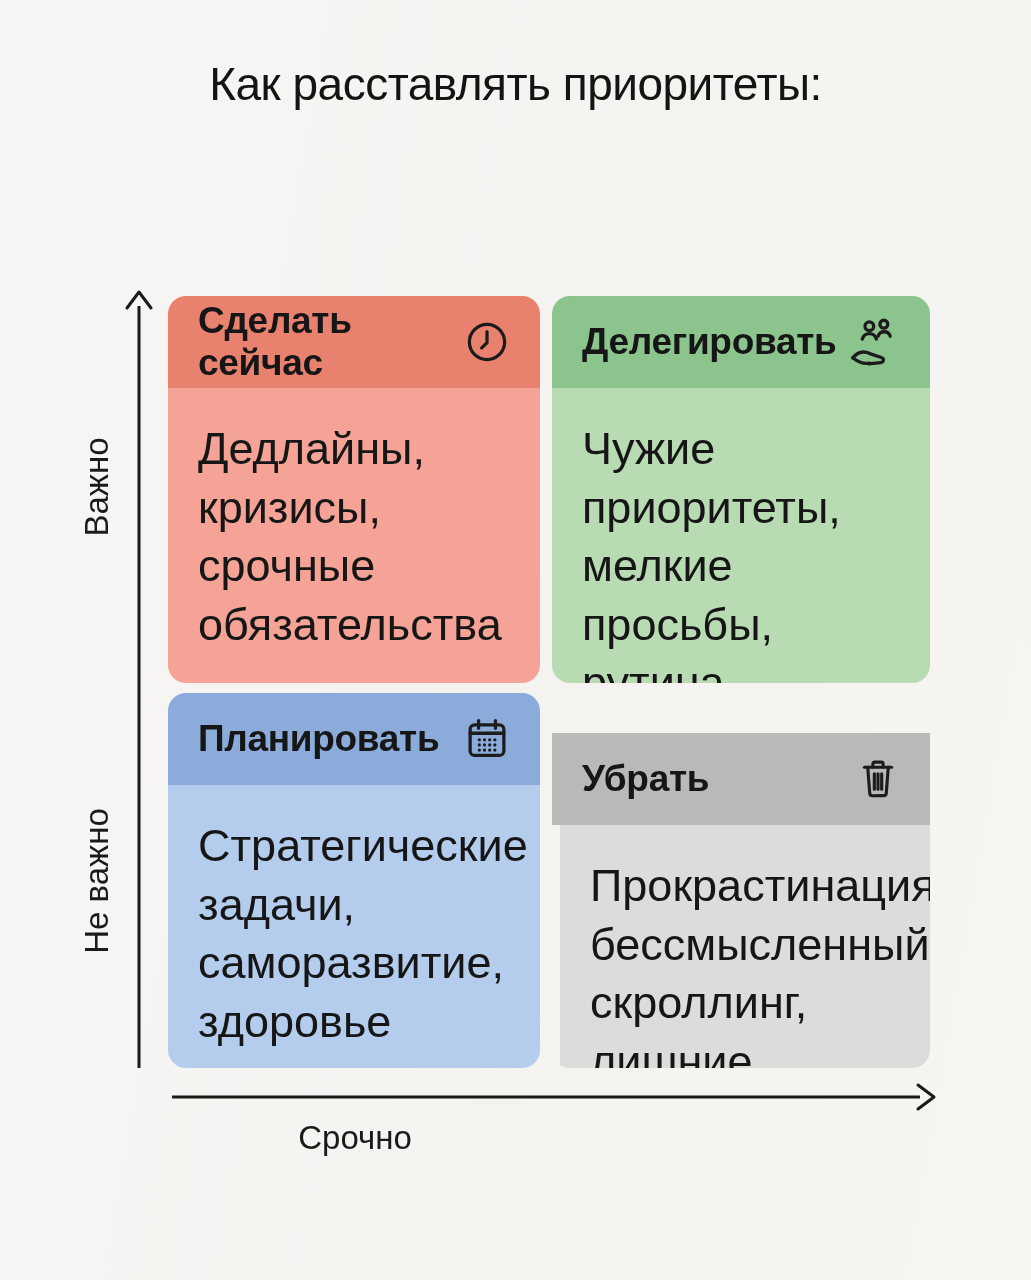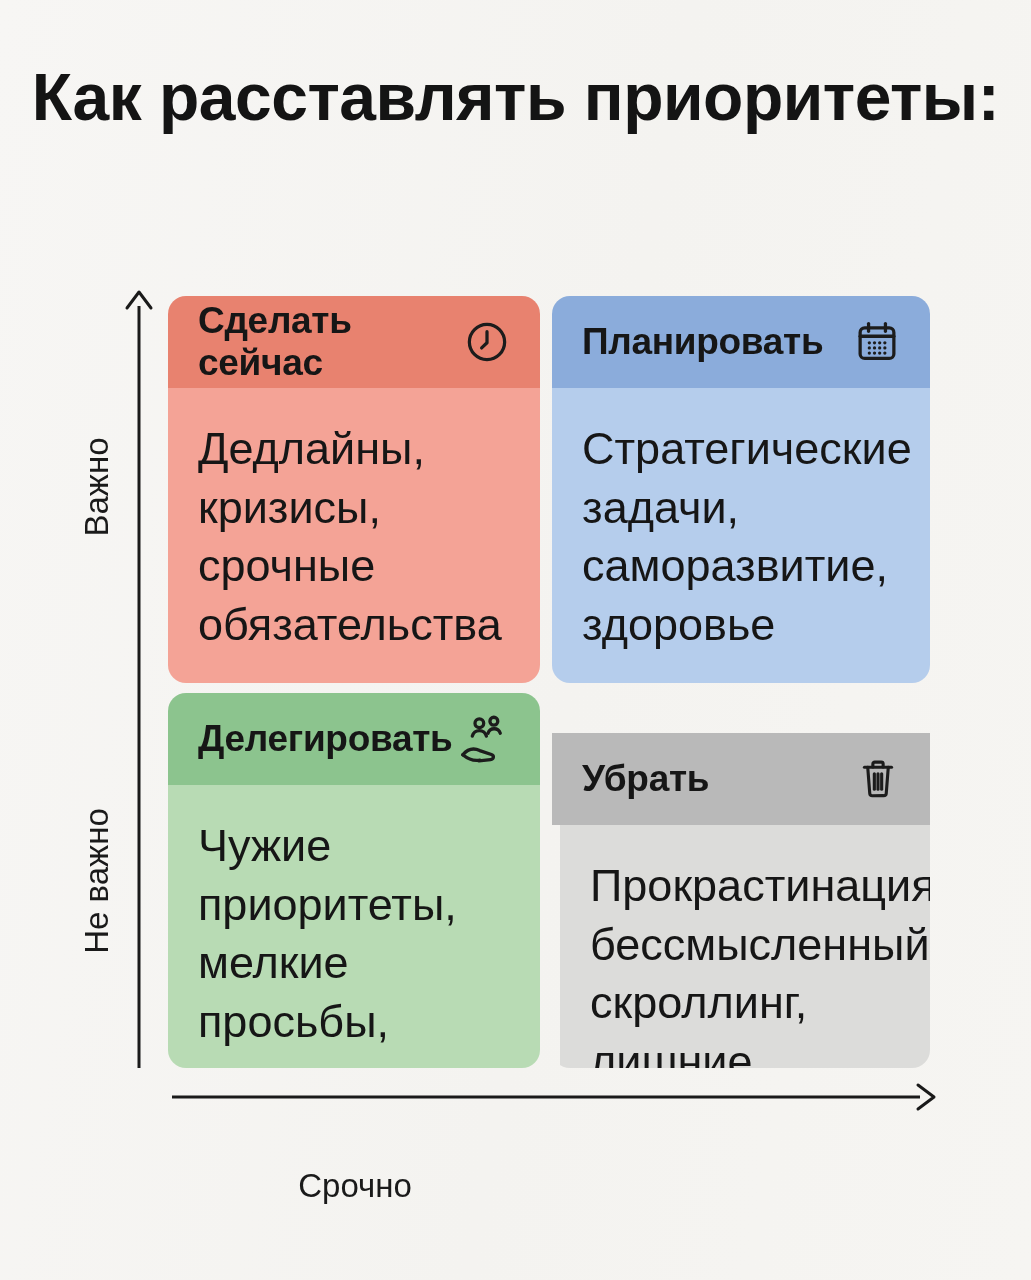--- a/index.html
+++ b/index.html
@@ -14,22 +14,22 @@
     height: 1280px;
     background: linear-gradient(100deg, #f7f6f4 0%, #f4f3f0 55%, #f6f5f2 100%);
     overflow: hidden;
   }
   .title {
     position: absolute;
     top: 54px;
     left: 0;
     width: 100%;
     text-align: center;
-    font-size: 66px;
-    font-weight: 700;
+    font-size: 46px;
+    font-weight: 400;
     line-height: 1.33;
     letter-spacing: -0.5px;
     color: #141414;
   }
   
   .matrix {
     position: absolute;
     left: 168px;
     top: 296px;
     width: 762px;
@@ -72,21 +72,21 @@
   
   .axis-svg { position: absolute; }
   .v-label, .h-label {
     position: absolute;
     font-size: 33px;
     font-weight: 500;
     color: #1a1a1a;
     white-space: nowrap;
   }
   .v-label { transform: translate(-50%, -50%) rotate(-90deg); }
-  .h-label { transform: translate(-50%, -50%); margin-top: 48px; }
+  .h-label { transform: translate(-50%, -50%); }
 </style>
 </head>
 <body>
 
 <div class="poster">
 
   <div class="title">
     <div>Как расставлять приоритеты:</div>
   </div>
 
@@ -113,20 +113,40 @@
           <svg width="46" height="46" viewBox="0 0 24 24" fill="none" stroke="#1c1c1c" stroke-width="1.7" stroke-linecap="round" stroke-linejoin="round">
             <circle cx="12" cy="12" r="9.2"></circle>
             <polyline points="12,6.6 12,12.4 9.2,15.1"></polyline>
           </svg>
         </span>
       </div>
       <div class="q-body" style="background: rgb(244, 163, 150);">Дедлайны,
 кризисы,
 срочные
 обязательства</div>
+    </div>
+
+    <div class="quadrant">
+      <div class="q-header" style="background: rgb(140, 196, 142);">
+        <span class="q-title">Делегировать</span>
+        <span class="q-icon">
+          <svg width="58" height="50" viewBox="0 0 28 24" fill="none" stroke="#1c1c1c" stroke-width="1.6" stroke-linecap="round" stroke-linejoin="round">
+            <circle cx="13.2" cy="4.4" r="2.1"></circle>
+            <path d="M9.8 10.6 a3.5 3.5 0 0 1 6.8 0"></path>
+            <circle cx="20.2" cy="3.4" r="1.9"></circle>
+            <path d="M17.4 9.2 a3.1 3.1 0 0 1 5.9 0"></path>
+            <path d="M5.2 19.6 c2.6 -3 5.4 -3.4 8.2 -2 l5.6 1.9 c1.5 0.5 1.2 2.3 -0.4 2.5 l-5.6 0.6"></path>
+            <path d="M5.2 19.6 q4.2 3.4 8.2 2.6"></path>
+          </svg>
+        </span>
+      </div>
+      <div class="q-body" style="background: rgb(184, 219, 180);">Чужие
+приоритеты,
+мелкие просьбы,
+рутина</div>
     </div>
 
     <div class="quadrant">
       <div class="q-header" style="background: rgb(139, 172, 219);">
         <span class="q-title">Планировать</span>
         <span class="q-icon">
           <svg width="46" height="46" viewBox="0 0 24 24" fill="none" stroke="#1c1c1c" stroke-width="1.7" stroke-linecap="round" stroke-linejoin="round">
             <rect x="3.2" y="4.6" width="17.6" height="16" rx="2.4"></rect>
             <line x1="7.6" y1="2.4" x2="7.6" y2="6.4"></line>
             <line x1="16.4" y1="2.4" x2="16.4" y2="6.4"></line>
@@ -148,40 +168,20 @@
           </svg>
         </span>
       </div>
       <div class="q-body" style="background: rgb(181, 205, 236);">Стратегические
 задачи,
 саморазвитие,
 здоровье</div>
     </div>
 
     <div class="quadrant">
-      <div class="q-header" style="background: rgb(140, 196, 142);">
-        <span class="q-title">Делегировать</span>
-        <span class="q-icon">
-          <svg width="58" height="50" viewBox="0 0 28 24" fill="none" stroke="#1c1c1c" stroke-width="1.6" stroke-linecap="round" stroke-linejoin="round">
-            <circle cx="13.2" cy="4.4" r="2.1"></circle>
-            <path d="M9.8 10.6 a3.5 3.5 0 0 1 6.8 0"></path>
-            <circle cx="20.2" cy="3.4" r="1.9"></circle>
-            <path d="M17.4 9.2 a3.1 3.1 0 0 1 5.9 0"></path>
-            <path d="M5.2 19.6 c2.6 -3 5.4 -3.4 8.2 -2 l5.6 1.9 c1.5 0.5 1.2 2.3 -0.4 2.5 l-5.6 0.6"></path>
-            <path d="M5.2 19.6 q4.2 3.4 8.2 2.6"></path>
-          </svg>
-        </span>
-      </div>
-      <div class="q-body" style="background: rgb(184, 219, 180);">Чужие
-приоритеты,
-мелкие просьбы,
-рутина</div>
-    </div>
-
-    <div class="quadrant">
       <div class="q-header" style="background: rgb(185, 185, 185); margin-top: 40px;">
         <span class="q-title">Убрать</span>
         <span class="q-icon">
           <svg width="44" height="46" viewBox="0 0 24 24" fill="none" stroke="#1c1c1c" stroke-width="1.7" stroke-linecap="round" stroke-linejoin="round">
             <path d="M9.2 5.4 v-1.6 a1 1 0 0 1 1 -1 h3.6 a1 1 0 0 1 1 1 v1.6"></path>
             <line x1="4.6" y1="5.6" x2="19.4" y2="5.6"></line>
             <path d="M6.4 5.6 l1.1 14.2 a1.4 1.4 0 0 0 1.4 1.3 h6.2 a1.4 1.4 0 0 0 1.4 -1.3 L17.6 5.6"></path>
             <line x1="10" y1="9.2" x2="10" y2="17.6"></line>
             <line x1="12" y1="9.2" x2="12" y2="17.6"></line>
             <line x1="14" y1="9.2" x2="14" y2="17.6"></line>

